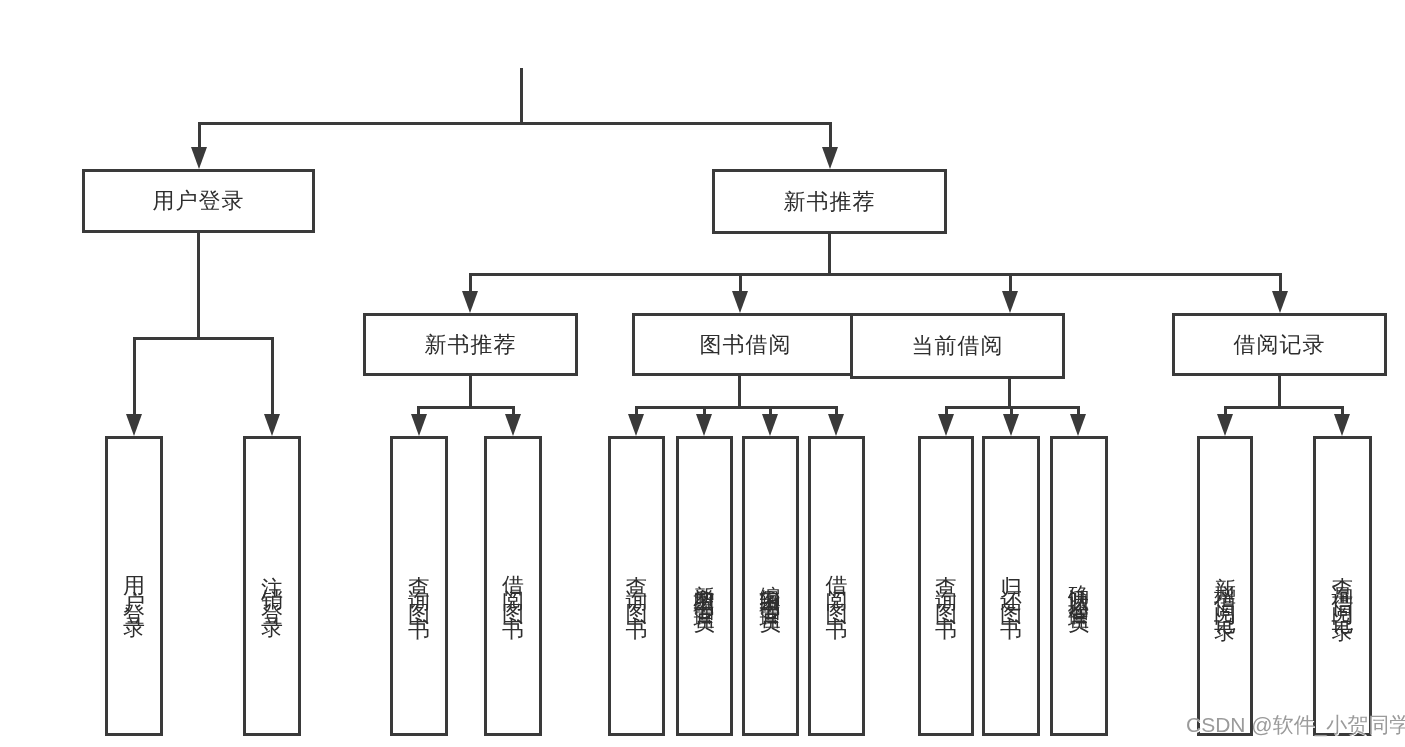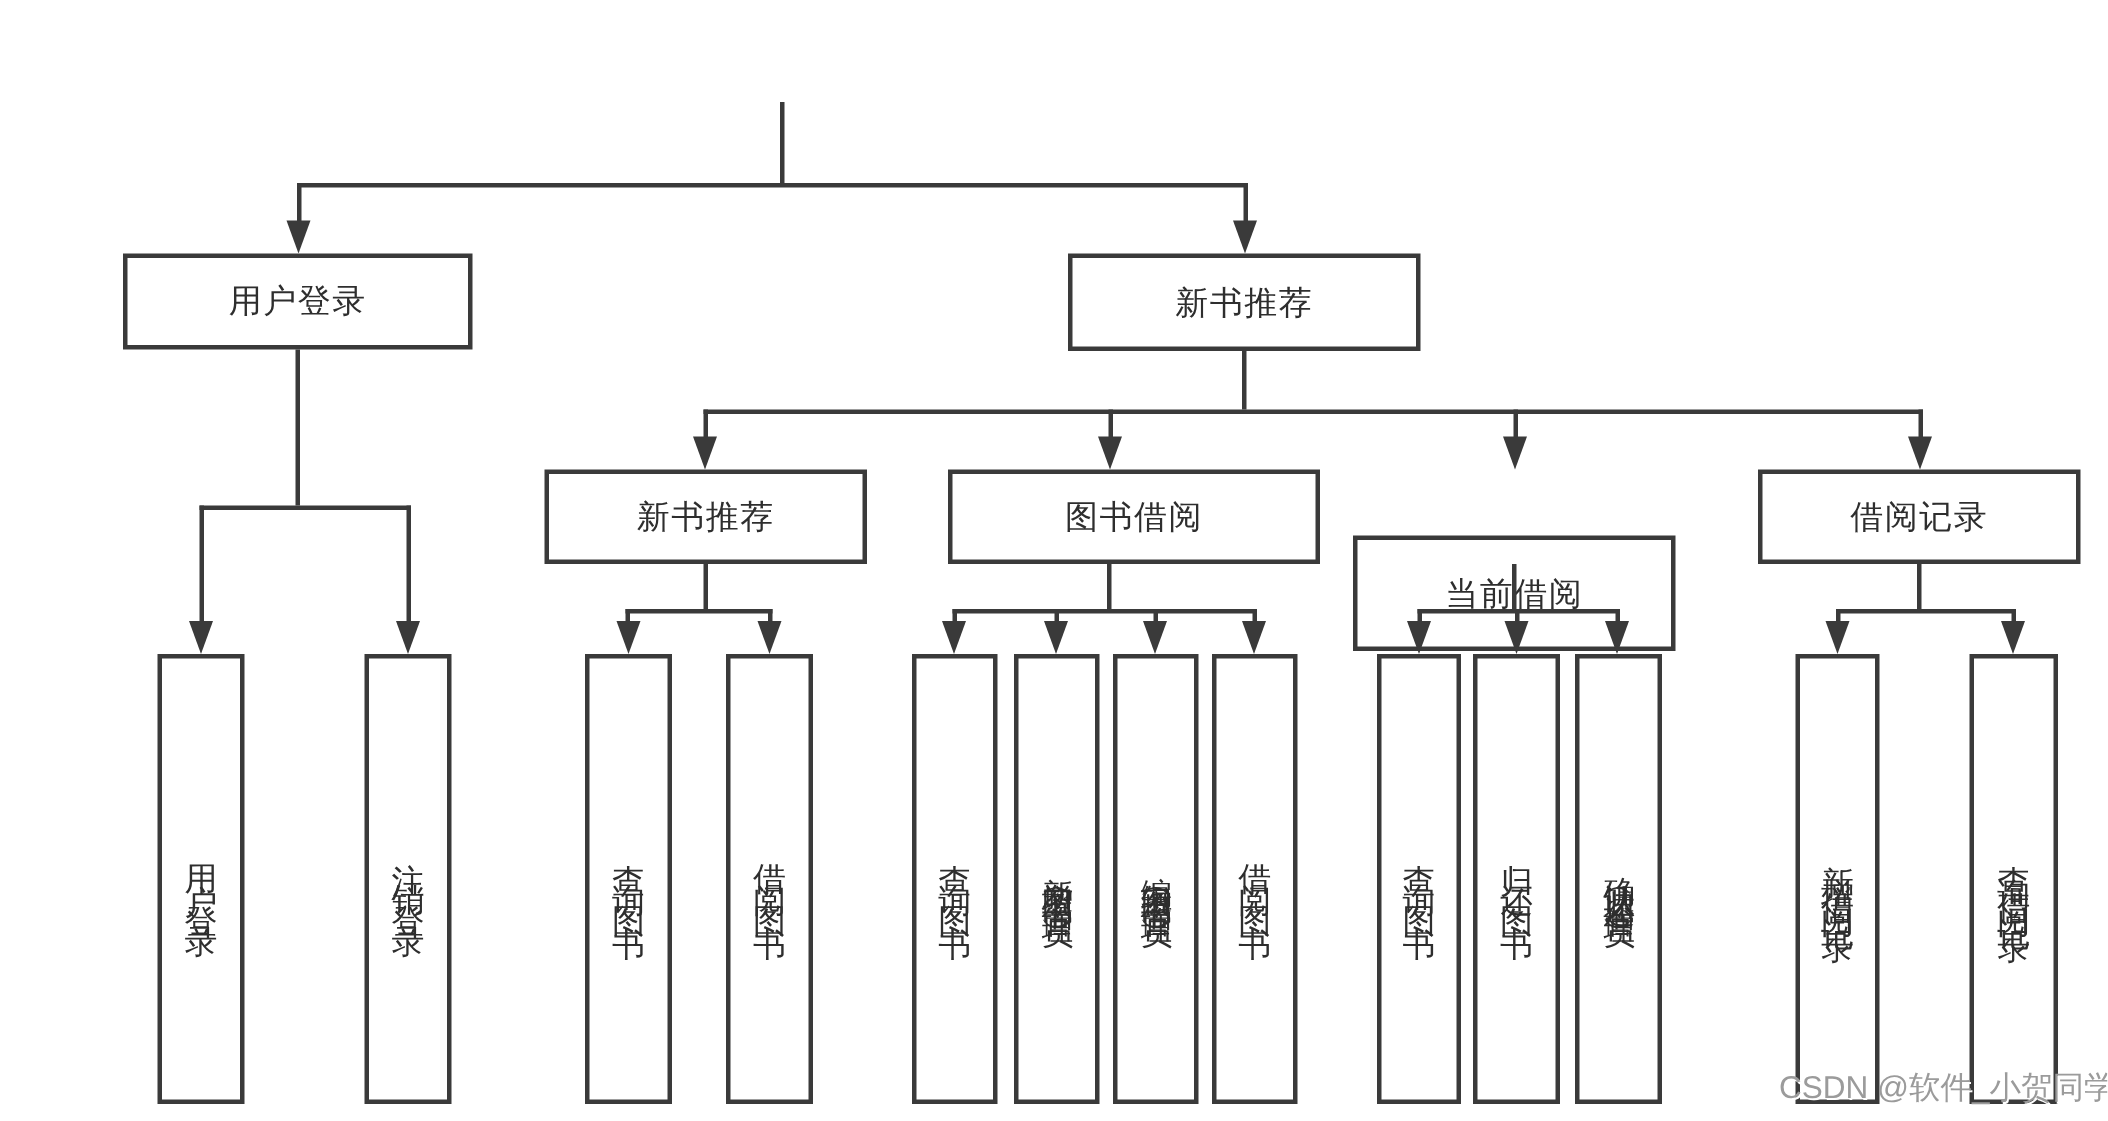--- a/index.html
+++ b/index.html
@@ -68,24 +68,24 @@
   <div class="vl" style="left:739px;top:273px;height:19px;"></div>
   <div class="ar" style="left:732px;top:291px;"></div>
   <div class="vl" style="left:1009px;top:273px;height:19px;"></div>
   <div class="ar" style="left:1002px;top:291px;"></div>
   <div class="vl" style="left:1279px;top:273px;height:19px;"></div>
   <div class="ar" style="left:1272px;top:291px;"></div>
 
   <div class="hbox" style="left:363px;top:313px;width:215px;height:63px;">
     <span>新书推荐</span>
   </div>
-  <div class="hbox" style="left:632px;top:313px;width:248px;height:63px;">
+  <div class="hbox" style="left:632px;top:313px;width:227px;height:63px;">
     <span>图书借阅</span>
   </div>
-  <div class="hbox" style="left:902px;top:313px;width:215px;height:77px;margin-top:44px;">
+  <div class="hbox" style="left:850px;top:313px;width:215px;height:66px;">
     <span>当前借阅</span>
   </div>
   <div class="hbox" style="left:1172px;top:313px;width:215px;height:63px;">
     <span>借阅记录</span>
   </div>
 
   <div class="vl" style="left:469px;top:376px;height:30px;"></div>
   <div class="hl" style="left:417px;top:406px;width:98px;"></div>
   <div class="vl" style="left:417px;top:406px;height:10px;"></div>
   <div class="ar" style="left:411px;top:414px;"></div>

